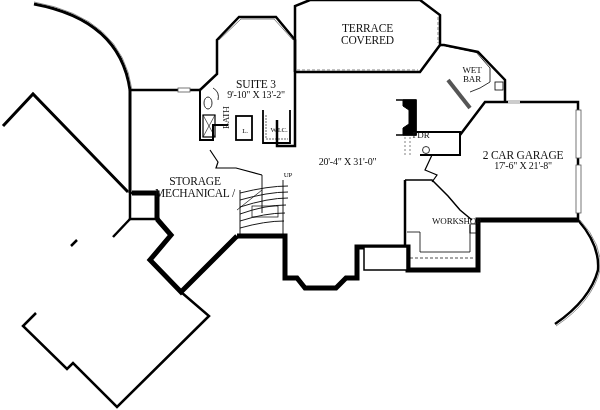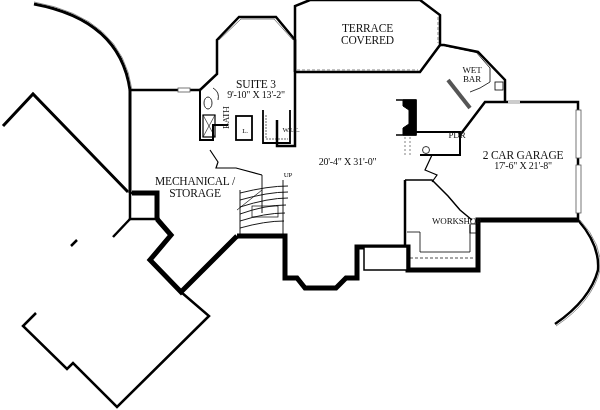--- a/index.html
+++ b/index.html
@@ -120,45 +120,45 @@
 </div>
 
 <div class="room-label small vert" style="left:212px; top:113px; width:30px;">
   <span>BATH</span>
 </div>
 
 <div class="room-label tiny" style="left:239px; top:128px; width:12px;">
   <span>L.</span>
 </div>
 
-<div class="room-label tiny" style="left:280px; top:127px; width:22px;">
+<div class="room-label tiny" style="left:268px; top:127px; width:22px;">
   <span>W.I.C.</span>
 </div>
 
 <div class="room-label small" style="left:455px; top:66px; width:34px;">
   <span style="display:block;">WET</span>
   <span style="display:block;text-align:center;">BAR</span>
 </div>
 
-<div class="room-label small" style="left:444px; top:131px; width:26px;">
+<div class="room-label small" style="left:408px; top:131px; width:26px;">
   <span>PDR</span>
 </div>
 
 <div class="room-label" style="left:285px; top:157px; width:125px;">
   <span class="room-dim">20'-4" X 31'-0"</span>
 </div>
 
 <div class="room-label" style="left:473px; top:149px; width:100px;">
   <span class="room-name">2 CAR GARAGE</span>
   <span class="room-dim">17'-6" X 21'-8"</span>
 </div>
 
 <div class="room-label" style="left:150px; top:175px; width:90px;">
+  <span class="room-name">STORAGE</span>
   <span class="room-name">MECHANICAL /</span>
-  <span class="room-name">STORAGE</span>
 </div>
 
 <div class="room-label small" style="left:405px; top:217px; width:63px;padding-left:20px;">
   <span>WORKSHOP</span>
 </div>
 
 <div class="room-label tiny" style="left:281px; top:172px; width:14px;">
   <span>UP</span>
 </div>
 

